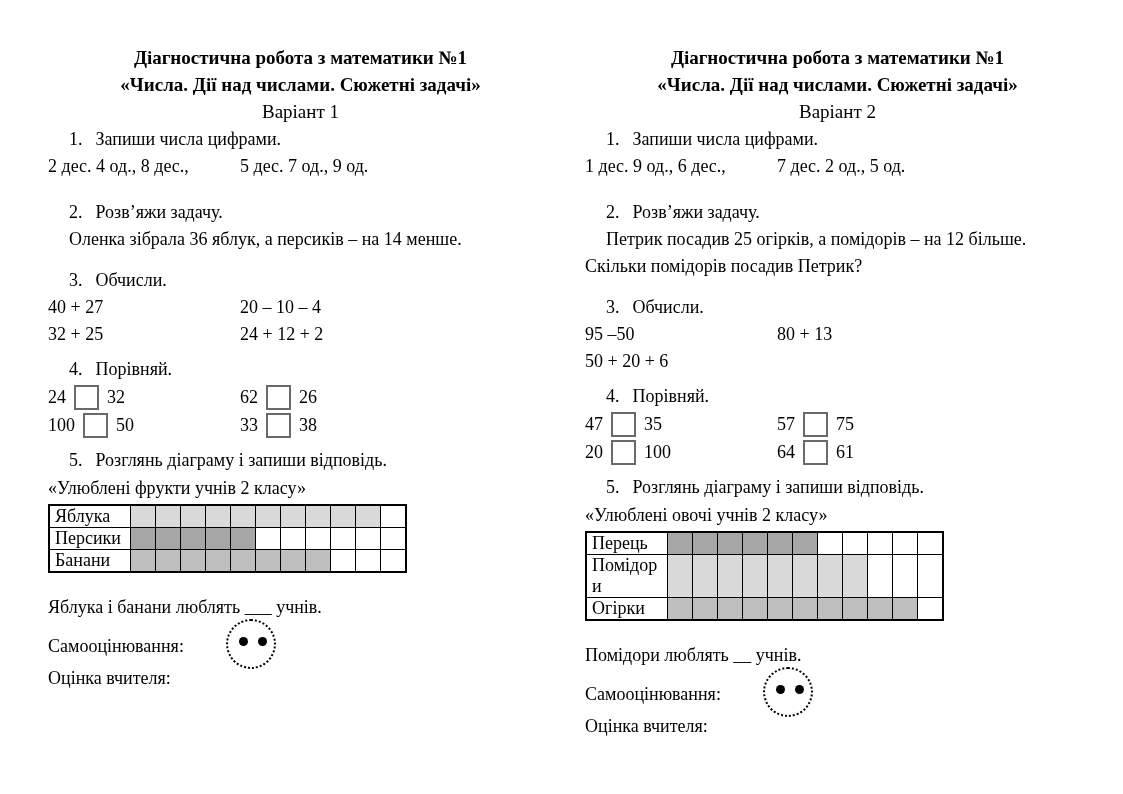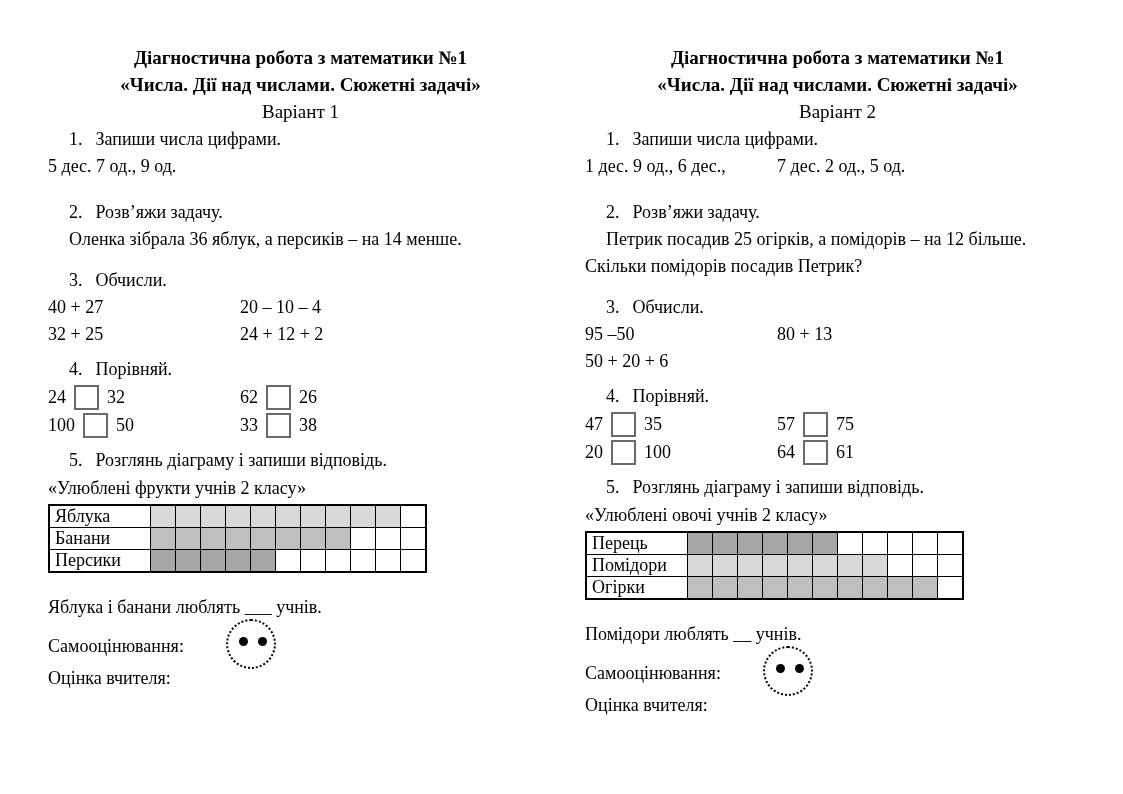--- a/index.html
+++ b/index.html
@@ -25,21 +25,21 @@
   .grid2{display:grid; grid-template-columns:192px 1fr; line-height:27px;}
   .cmp-row{display:flex; align-items:center; height:28px;}
   .cmp-group{display:flex; align-items:center; flex:none;}
   .cmp-group.g1{width:192px;}
   .cmp-box{display:inline-block; width:25px; height:25px; border:2px solid #6a6a6a; box-sizing:border-box; margin:0 8px; background:#fff;}
   .chart-title{line-height:25px; margin-top:2px;}
   .ct{display:inline-block; border:1px solid #000; margin-top:3px;}
   .ct-row{display:flex;}
   .ct-row + .ct-row{margin-top:-1px;}
   .ct-label{
-    width:102px; flex:none; border:1px solid #000; box-sizing:border-box;
+    width:82px; flex:none; border:1px solid #000; box-sizing:border-box;
     padding:0 3px 0 5px; line-height:21px; min-height:23px;
     word-break:break-all; background:#fff;
   }
   .ct-cell{width:26px; flex:none; border:1px solid #000; box-sizing:border-box; margin-left:-1px; min-height:23px;}
   .answers{margin-top:20px;}
   .answers .line{line-height:28px;}
   .assess{position:relative; margin-top:9px;}
   .assess .line{line-height:32px;}
   .smiley{
     position:absolute; left:178px; top:-11px; width:50px; height:50px;
@@ -56,20 +56,21 @@
 
   <div class="col col-left">
     <div class="title1">Діагностична робота з математики №1</div>
     <div class="title2">«Числа. Дії над числами. Сюжетні задачі»</div>
     <div class="variant">Варіант 1</div>
 
     <div class="t-head">
       <span class="t-num">1.</span><span>Запиши числа цифрами.</span>
     </div>
     <div class="numline">
+      <span class="part1">2 дес. 4 од., 8 дес.,</span>
       <span>5 дес. 7 од., 9 од.</span>
     </div>
 
     <div class="t-head mt-lg">
       <span class="t-num">2.</span><span>Розв’яжи задачу.</span>
     </div>
     <div class="line indent">Оленка зібрала 36 яблук, а персиків – на 14 менше.</div>
 
     <div class="t-head mt-md">
       <span class="t-num">3.</span><span>Обчисли.</span>
@@ -120,42 +121,42 @@
           <div class="ct-cell" style="background: rgb(217, 217, 217);"></div>
           <div class="ct-cell" style="background: rgb(217, 217, 217);"></div>
           <div class="ct-cell" style="background: rgb(217, 217, 217);"></div>
           <div class="ct-cell" style="background: rgb(217, 217, 217);"></div>
           <div class="ct-cell" style="background: rgb(217, 217, 217);"></div>
           <div class="ct-cell" style="background: rgb(217, 217, 217);"></div>
           <div class="ct-cell" style="background: rgb(217, 217, 217);"></div>
           <div class="ct-cell" style="background: rgb(217, 217, 217);"></div>
           <div class="ct-cell"></div>
         </div><div class="ct-row">
+          <div class="ct-label">Персики</div>
+          <div class="ct-cell" style="background: rgb(166, 166, 166);"></div>
+          <div class="ct-cell" style="background: rgb(166, 166, 166);"></div>
+          <div class="ct-cell" style="background: rgb(166, 166, 166);"></div>
+          <div class="ct-cell" style="background: rgb(166, 166, 166);"></div>
+          <div class="ct-cell" style="background: rgb(166, 166, 166);"></div>
+          <div class="ct-cell"></div>
+          <div class="ct-cell"></div>
+          <div class="ct-cell"></div>
+          <div class="ct-cell"></div>
+          <div class="ct-cell"></div>
+          <div class="ct-cell"></div>
+        </div><div class="ct-row">
           <div class="ct-label">Банани</div>
           <div class="ct-cell" style="background: rgb(191, 191, 191);"></div>
           <div class="ct-cell" style="background: rgb(191, 191, 191);"></div>
           <div class="ct-cell" style="background: rgb(191, 191, 191);"></div>
           <div class="ct-cell" style="background: rgb(191, 191, 191);"></div>
           <div class="ct-cell" style="background: rgb(191, 191, 191);"></div>
           <div class="ct-cell" style="background: rgb(191, 191, 191);"></div>
           <div class="ct-cell" style="background: rgb(191, 191, 191);"></div>
           <div class="ct-cell" style="background: rgb(191, 191, 191);"></div>
-          <div class="ct-cell"></div>
-          <div class="ct-cell"></div>
-          <div class="ct-cell"></div>
-        </div><div class="ct-row">
-          <div class="ct-label">Персики</div>
-          <div class="ct-cell" style="background: rgb(166, 166, 166);"></div>
-          <div class="ct-cell" style="background: rgb(166, 166, 166);"></div>
-          <div class="ct-cell" style="background: rgb(166, 166, 166);"></div>
-          <div class="ct-cell" style="background: rgb(166, 166, 166);"></div>
-          <div class="ct-cell" style="background: rgb(166, 166, 166);"></div>
-          <div class="ct-cell"></div>
-          <div class="ct-cell"></div>
-          <div class="ct-cell"></div>
           <div class="ct-cell"></div>
           <div class="ct-cell"></div>
           <div class="ct-cell"></div>
         </div></div>
 
     <div class="answers">
       <div class="line">Яблука і банани люблять ___ учнів.</div>
     </div>
 
     <div class="assess">

